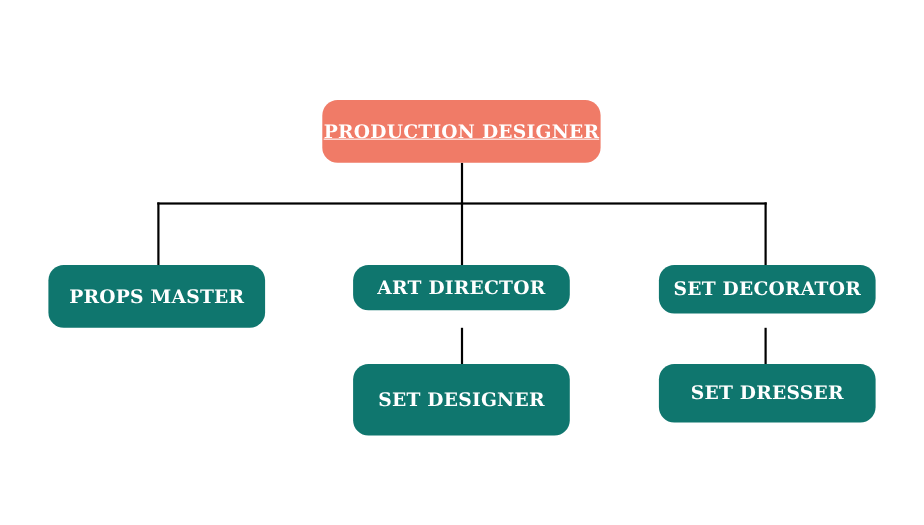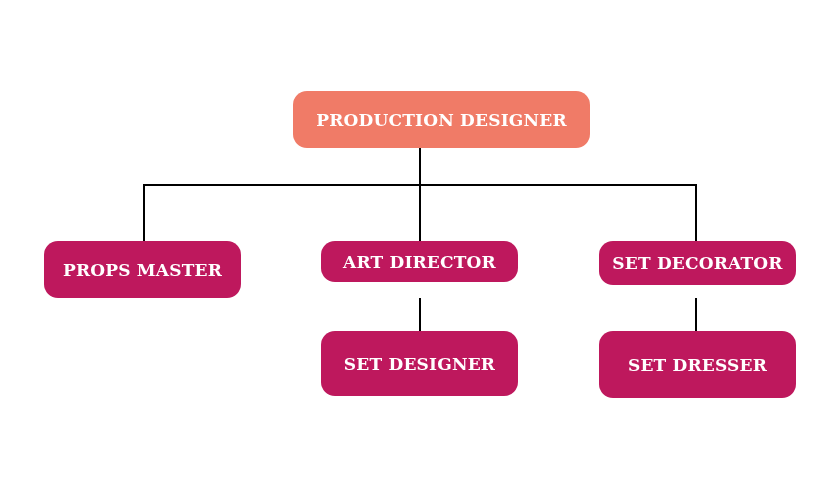--- a/index.html
+++ b/index.html
@@ -1,36 +1,36 @@
 <!DOCTYPE html>
 <html><head>
 <meta charset="utf-8">
 <style>
   html, body { margin:0; padding:0; background:#ffffff; }
   body { width:840px; height:477px; position:relative; overflow:hidden; font-family:"DejaVu Serif", serif; }
   .line { position:absolute; background:#000000; }
   .node { position:absolute; border-radius:14px; color:#ffffff; font-weight:bold; font-size:17px;
           display:flex; align-items:center; justify-content:center; letter-spacing:0.2px; }
   .root { background:#f07b67; }
-  .child { background:#be185d; }
+  .child { background:#0f766e; }
 </style>
 </head>
 <body>
 
 <div class="line" style="left:419px;top:148px;width:2px;height:38px;"></div>
 <div class="line" style="left:143px;top:184px;width:554px;height:2px;"></div>
 <div class="line" style="left:143px;top:184px;width:2px;height:58px;"></div>
 <div class="line" style="left:419px;top:184px;width:2px;height:58px;"></div>
 <div class="line" style="left:695px;top:184px;width:2px;height:58px;"></div>
 <div class="line" style="left:419px;top:298px;width:2px;height:34px;"></div>
 <div class="line" style="left:695px;top:298px;width:2px;height:34px;"></div>
 
-<div class="node root" style="left:293px;top:91px;width:297px;height:57px;">PRODUCTION DESIGNER</div>
+<div class="node root" style="left:293px;top:91px;width:253px;height:57px;text-decoration:underline;">PRODUCTION DESIGNER</div>
 
 <div class="node child" style="left:44px;top:241px;width:197px;height:57px;">PROPS MASTER</div>
 
 <div class="node child" style="left:321px;top:241px;width:197px;height:41px;">ART DIRECTOR</div>
 
 <div class="node child" style="left:599px;top:241px;width:197px;height:44px;">SET DECORATOR</div>
 
 <div class="node child" style="left:321px;top:331px;width:197px;height:65px;">SET DESIGNER</div>
 
-<div class="node child" style="left:599px;top:331px;width:197px;height:67px;text-align:right;">SET DRESSER</div>
+<div class="node child" style="left:599px;top:331px;width:197px;height:53px;text-align:right;">SET DRESSER</div>
 
 </body></html>

